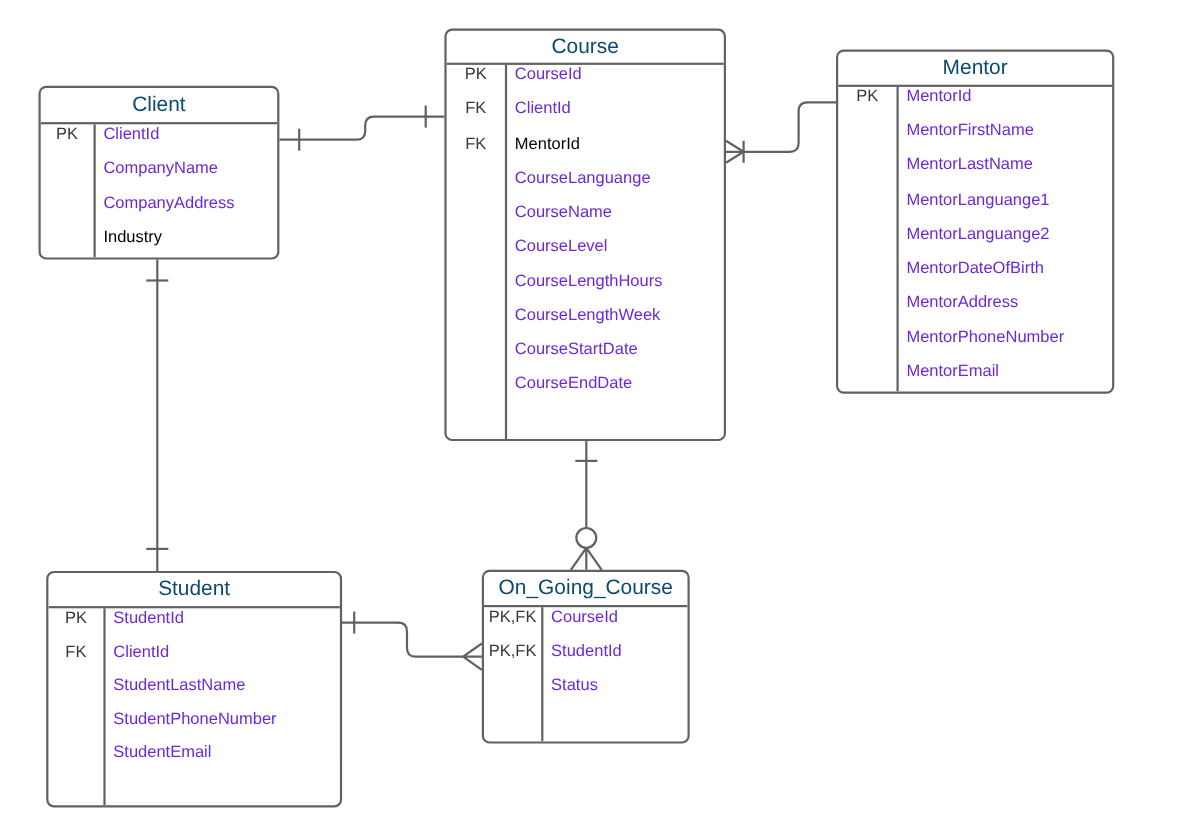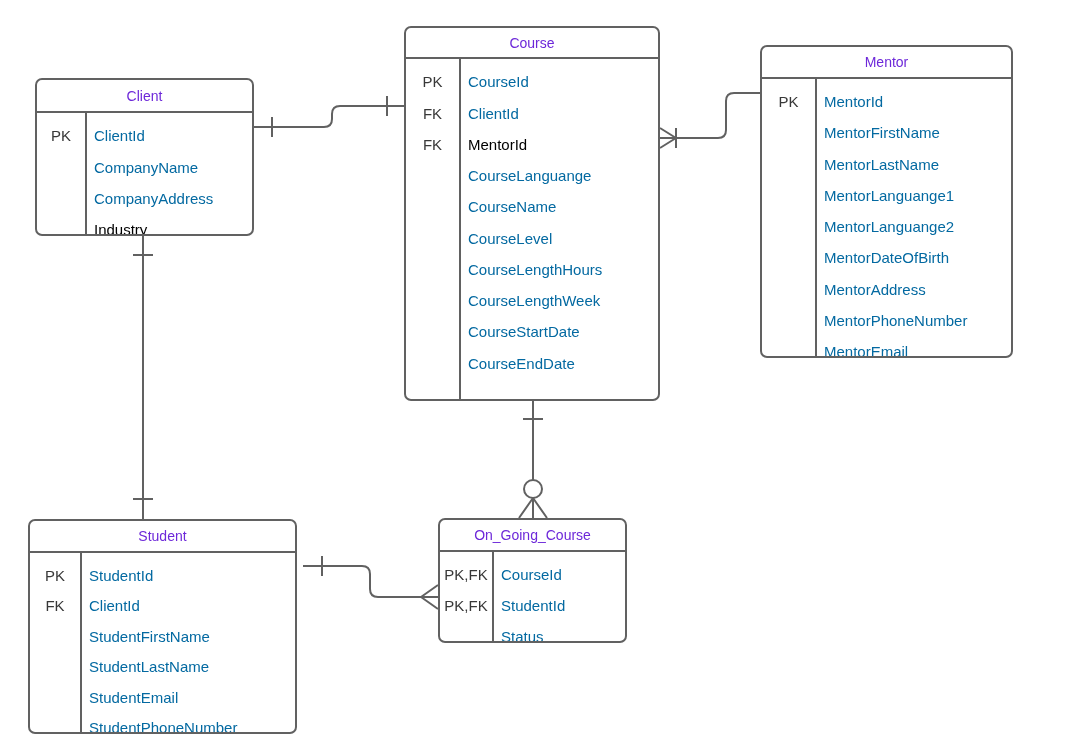--- a/index.html
+++ b/index.html
@@ -10,31 +10,31 @@
   #rel-layer{position:absolute;left:0;top:0;width:1080px;height:752px;}
   #rel-layer path{fill:none;stroke:#616161;stroke-width:2;stroke-linecap:butt;stroke-linejoin:round;}
   #rel-layer circle{fill:#ffffff;stroke:#616161;stroke-width:2;}
   .entity{
     position:absolute;background:#ffffff;border:2px solid #616161;border-radius:7px;
     box-sizing:border-box;overflow:hidden;
   }
   .entity .title{
     box-sizing:border-box;height:var(--titleh);border-bottom:2px solid #616161;
     display:flex;align-items:center;justify-content:center;
-    font-size:14px;color:#6d28d9;
+    font-size:19px;color:#0c4a6e;
   }
   .entity .body{position:relative;height:calc(100% - var(--titleh));}
   .entity .body::after{
     content:"";position:absolute;left:var(--keyw);top:0;bottom:0;width:2px;background:#616161;
   }
-  .row{display:flex;height:var(--rowh);align-items:flex-end;font-size:15px;}
+  .row{display:flex;height:var(--rowh);align-items:flex-start;font-size:15px;}
   .row .key{
     flex:none;width:var(--keyw);text-align:center;color:#383838;
   }
-  .row .attr{padding-left:9px;color:#0369a1;white-space:nowrap;}
+  .row .attr{padding-left:9px;color:#6d28d9;white-space:nowrap;}
   .row.em .attr{color:#000000;}
 </style>
 </head>
 <body>
 
 <div id="canvas">
 
   <svg id="rel-layer" viewBox="0 0 1080 752" xmlns="http://www.w3.org/2000/svg">
 
     <g>
@@ -173,51 +173,47 @@
         <span class="key"></span>
         <span class="attr">MentorPhoneNumber</span>
       </div>
       <div class="row">
         <span class="key"></span>
         <span class="attr">MentorEmail</span>
       </div>
     </div>
   </div>
 
-  <div class="entity" style="left:28px;top:519px;width:269px;height:215px;--titleh:32px;--rowh:30.5px;--keyw:50px;">
+  <div class="entity" style="left:42px;top:519px;width:269px;height:215px;--titleh:32px;--rowh:30.5px;--keyw:50px;">
     <div class="title">Student</div>
     <div class="body">
       <div class="row">
         <span class="key">PK</span>
         <span class="attr">StudentId</span>
       </div>
       <div class="row">
         <span class="key">FK</span>
         <span class="attr">ClientId</span>
       </div>
       <div class="row">
         <span class="key"></span>
-        <span class="attr">StudentFirstName</span>
-      </div>
-      <div class="row">
-        <span class="key"></span>
         <span class="attr">StudentLastName</span>
       </div>
       <div class="row">
         <span class="key"></span>
+        <span class="attr">StudentPhoneNumber</span>
+      </div>
+      <div class="row">
+        <span class="key"></span>
         <span class="attr">StudentEmail</span>
       </div>
-      <div class="row">
-        <span class="key"></span>
-        <span class="attr">StudentPhoneNumber</span>
-      </div>
-    </div>
-  </div>
-
-  <div class="entity" style="left:438px;top:518px;width:189px;height:125px;--titleh:32px;--rowh:31px;--keyw:52px;">
+    </div>
+  </div>
+
+  <div class="entity" style="left:438px;top:518px;width:189px;height:158px;--titleh:32px;--rowh:31px;--keyw:52px;">
     <div class="title">On_Going_Course</div>
     <div class="body">
       <div class="row">
         <span class="key">PK,FK</span>
         <span class="attr">CourseId</span>
       </div>
       <div class="row">
         <span class="key">PK,FK</span>
         <span class="attr">StudentId</span>
       </div>

